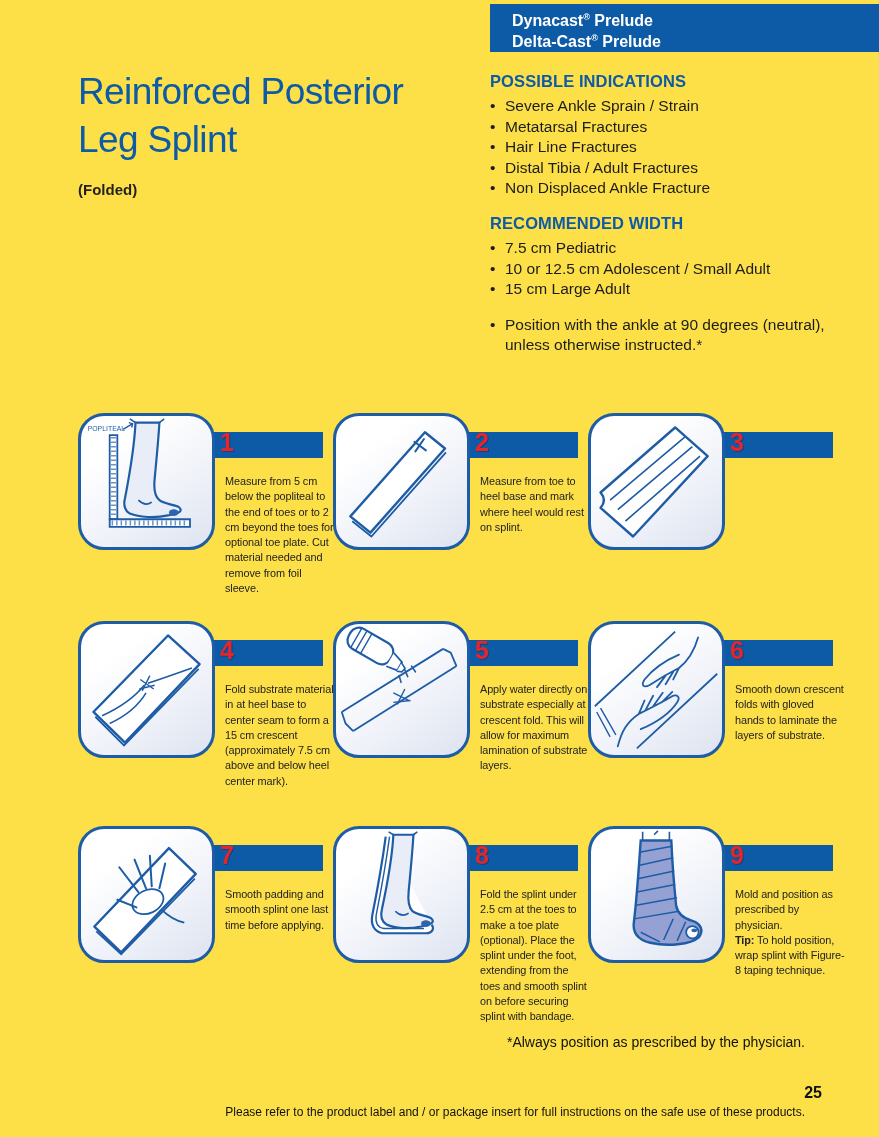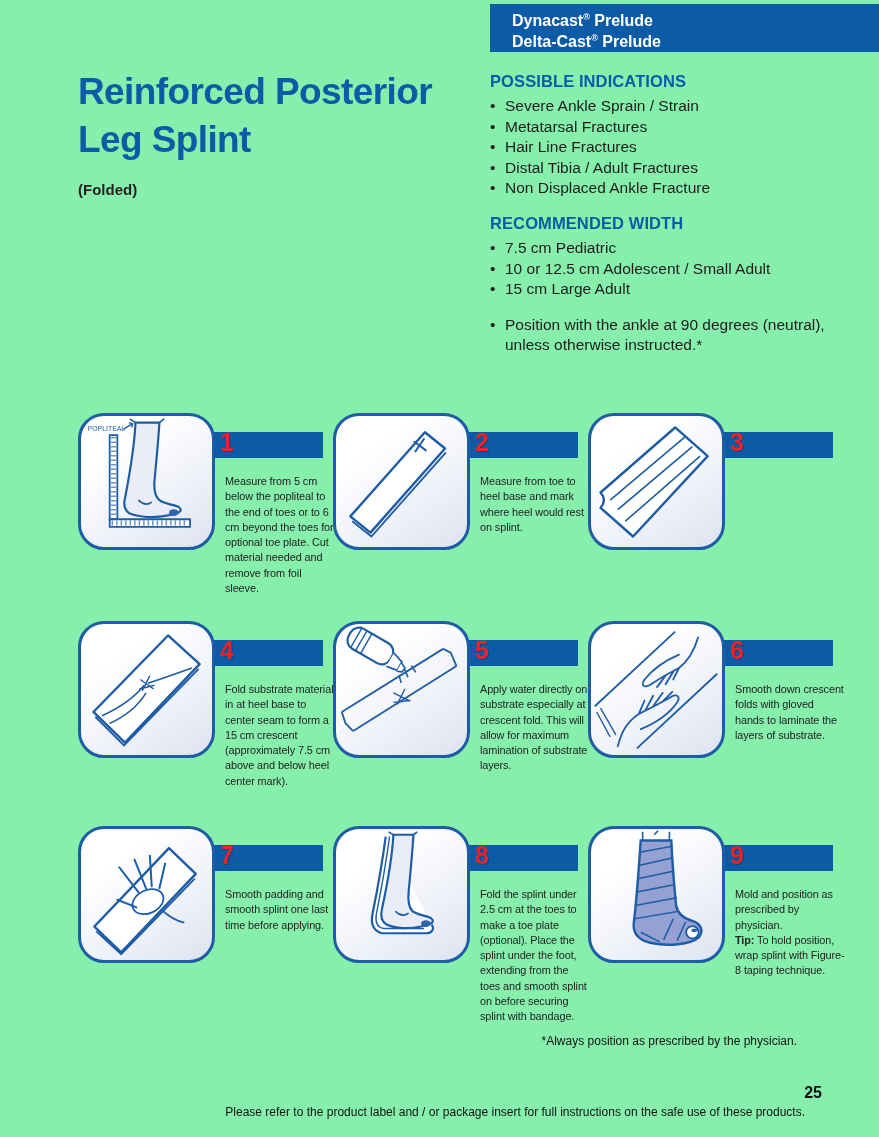--- a/index.html
+++ b/index.html
@@ -3,34 +3,34 @@
 <meta charset="utf-8">
 <style>
   :root{
     --blue:#0d5aa7;
     --red:#e52528;
     --line:#1e5ca6;
     --ink:#1c1c1c;
   }
   html,body{margin:0;padding:0;background:#fff;}
   #page{
-    position:relative;width:879px;height:1137px;background:#86efac;
+    position:relative;width:879px;height:1137px;background:#fde047;
     font-family:"Liberation Sans", sans-serif;color:var(--ink);overflow:hidden;
   }
   
   .header-box{
     position:absolute;left:490px;top:4px;width:389px;height:48px;
     background:var(--blue);color:#fff;font-weight:bold;font-size:16px;
     line-height:1.32;padding:6px 0 0 22px;box-sizing:border-box;
   }
   .header-box sup{font-size:9px;}
   
   .title-block{position:absolute;left:78px;top:68px;width:400px;}
   .page-title{
-    color:var(--blue);font-weight:bold;font-size:37px;line-height:1.3;
+    color:var(--blue);font-weight:normal;font-size:37px;line-height:1.3;
     letter-spacing:-0.6px;
   }
   .page-subtitle{font-size:15px;font-weight:bold;color:#231f20;margin-top:17px;}
   
   .right-col{position:absolute;left:490px;top:72px;width:342px;}
   .section{margin-bottom:15px;}
   .section-heading{
     color:var(--blue);font-size:16.5px;font-weight:bold;margin:0 0 5px 0;
     letter-spacing:0.1px;
   }
@@ -60,21 +60,21 @@
     position:absolute;left:142px;top:20px;z-index:2;
     font-size:25px;font-weight:bold;color:var(--red);
     text-shadow:1px 1px 0 rgba(20,30,60,0.35);line-height:1;
   }
   .step-text{
     position:absolute;left:147px;top:64px;width:110px;z-index:2;
     font-size:10.9px;line-height:1.4;color:#222;letter-spacing:-0.1px;
   }
   .step-text b{font-weight:bold;text-align:center;}
   
-  .footnote{position:absolute;right:82px;top:1034px;font-size:12px;color:#111;}
+  .footnote{position:absolute;right:74px;top:1034px;font-size:14px;color:#111;}
   .refer-note{position:absolute;right:74px;top:1105px;font-size:12px;color:#111;}
   .page-number{position:absolute;right:57px;top:1084px;font-size:16px;font-weight:bold;color:#111;}
   
   .tile svg *{vector-effect:non-scaling-stroke;}
 </style>
 </head>
 <body>
 
 <div id="page">
 
@@ -129,21 +129,21 @@
           <line x1="34" y1="22" x2="34" y2="106" stroke="#1e5ca6" stroke-width="5" stroke-dasharray="1.5 3" opacity="0.65"></line>
           <rect x="30" y="108" width="84" height="8" fill="#fff" stroke="#1e5ca6" stroke-width="1.8"></rect>
           <line x1="32" y1="112" x2="112" y2="112" stroke="#1e5ca6" stroke-width="5" stroke-dasharray="1.5 3" opacity="0.65"></line>
           <path d="M57,7 C56,28 51,60 46,86 C44,94 46,99 51,102 C61,106 77,107 91,104 L102,101 C105,100 105,97 102,95 C95,92 87,92 82,88 C77,84 76,76 77,66 C79,45 81,24 82,7 Z" fill="#e8edf7" stroke="#1e5ca6" stroke-width="2.2"></path>
           <path d="M60,88 q7,7 14,2" fill="none" stroke="#1e5ca6" stroke-width="1.6"></path>
           <path d="M57,7 l-6,-4 M82,7 l5,-4" stroke="#1e5ca6" stroke-width="1.6"></path>
           <ellipse cx="97" cy="101" rx="5" ry="3.5" fill="#2e63ad"></ellipse>
         </svg>
       </div>
       <div class="num">1</div>
-      <div class="step-text">Measure from 5 cm below the popliteal to the end of toes or to 6 cm beyond the toes for optional toe plate. Cut material needed and remove from foil sleeve.</div>
+      <div class="step-text">Measure from 5 cm below the popliteal to the end of toes or to 2 cm beyond the toes for optional toe plate. Cut material needed and remove from foil sleeve.</div>
     </div>
 
     <div class="step c2 r1">
       <div class="bar"></div>
       <div class="tile">
         <svg viewBox="0 0 137 137">
           <polygon points="15,105 93,17 114,34 36,122" fill="#fff" stroke="#1e5ca6" stroke-width="2.4" stroke-linejoin="round"></polygon>
           <path d="M17,110 L37,126 L115,38" fill="none" stroke="#1e5ca6" stroke-width="1.8"></path>
           <path d="M82,27 l12,9 M92,24 l-9,13" stroke="#1e5ca6" stroke-width="2" stroke-linecap="round"></path>
         </svg>

